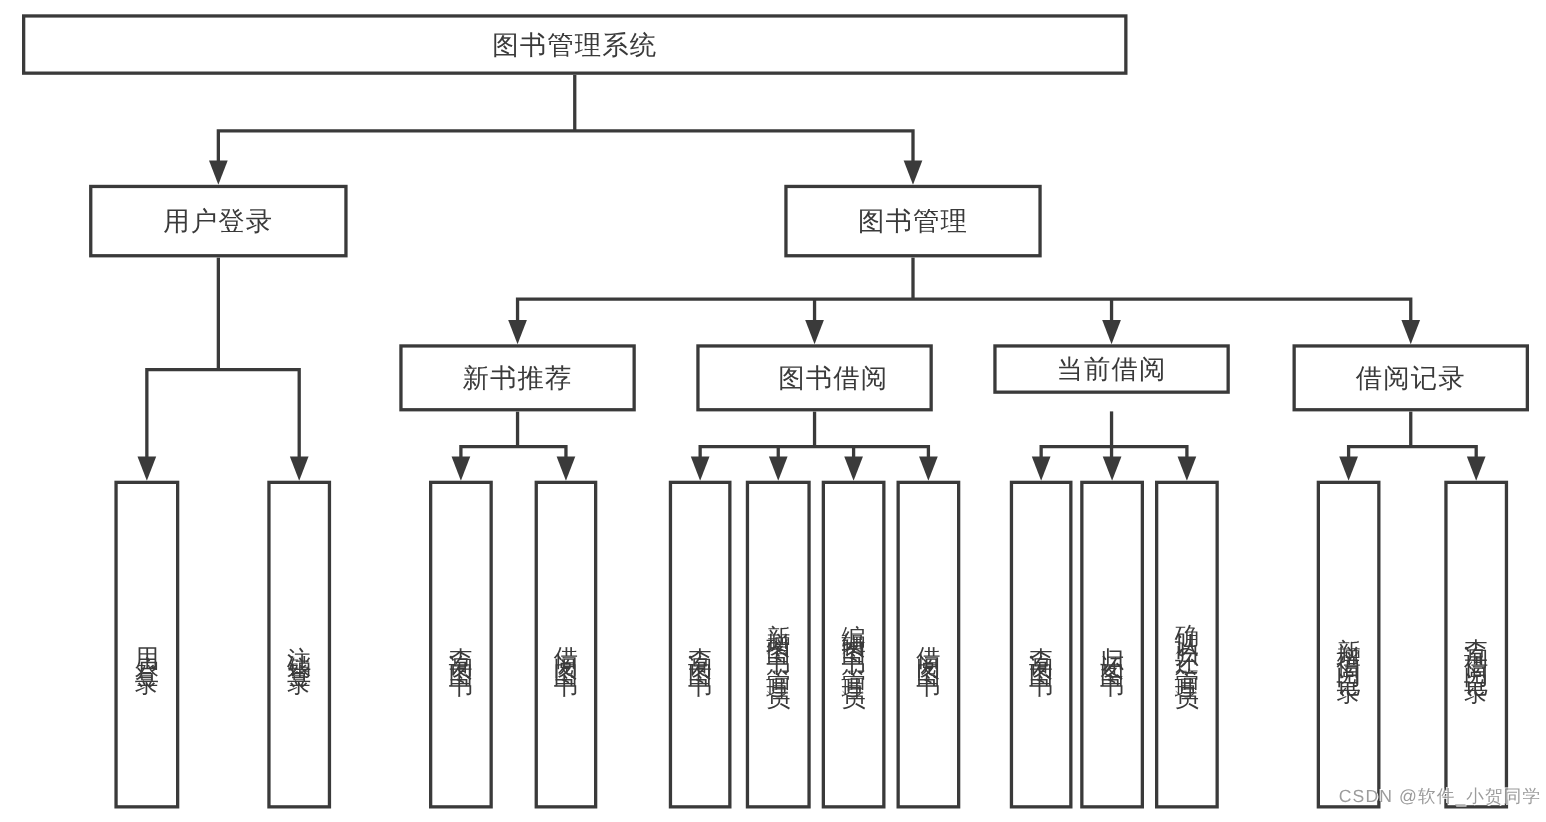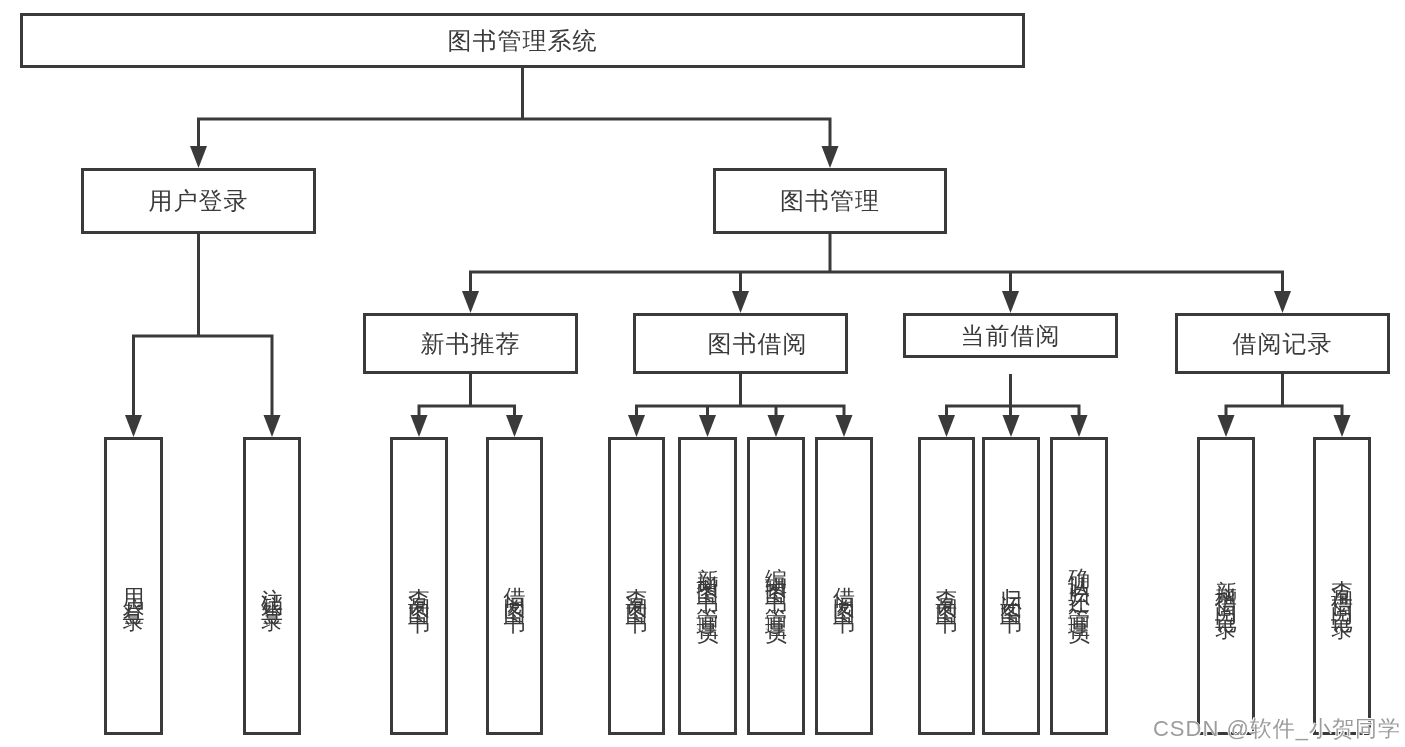--- a/index.html
+++ b/index.html
@@ -17,21 +17,21 @@
     color:#3a3a3a;
   }
   .h-node { font-size:24px; letter-spacing:1px; white-space:nowrap; }
   .v-node span {
     writing-mode:vertical-rl;
     font-size:22px; letter-spacing:8px; line-height:1;
     white-space:nowrap;
   }
   .watermark {
     position:absolute; top:714px; right:4px;
-    font-size:22px; color:#9c9c9c;
+    font-size:16px; color:#9c9c9c;
     text-shadow:1px 1px 0 #ffffff, -1px -1px 0 #ffffff;
     letter-spacing:1px; z-index:5; white-space:nowrap;
   }
 </style>
 </head>
 <body>
 
 <div class="canvas">
 
   <svg class="connectors" width="1405" height="747" viewBox="0 0 1405 747">

